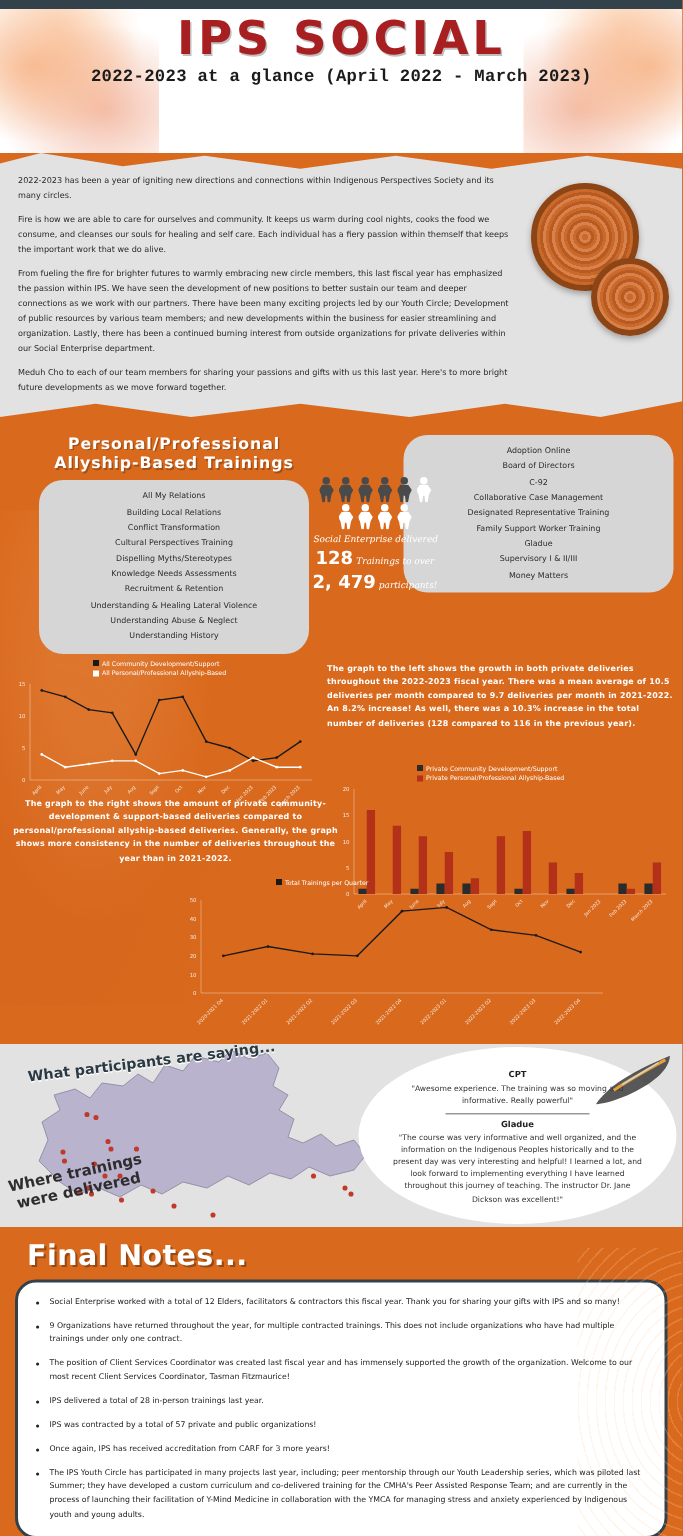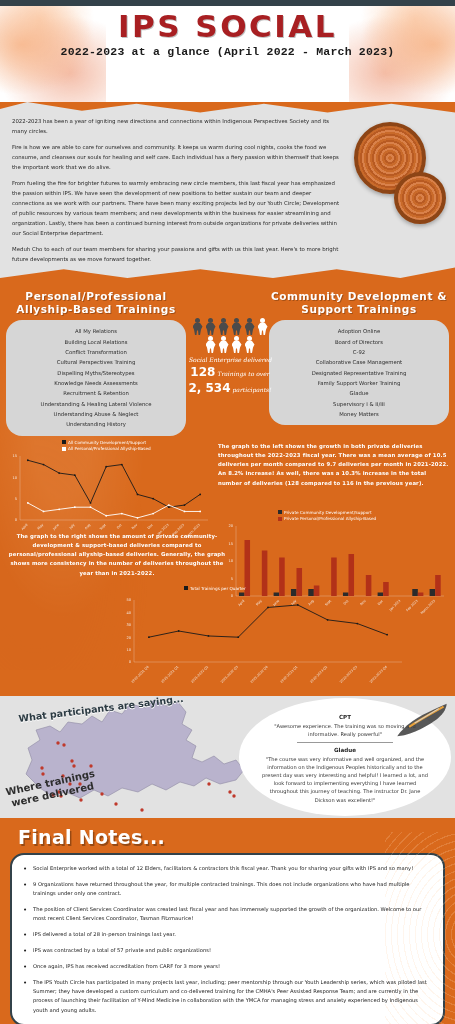--- a/index.html
+++ b/index.html
@@ -67,21 +67,21 @@
   .body-orange { position:relative; background:#d9691c; padding:6px 0 0 0; }
   .body-orange .swirl {
     position:absolute; left:-10px; top:60px; width:180px; height:330px; opacity:.25;
     background:
       radial-gradient(ellipse at 40% 30%, rgba(255,200,150,.55) 0 18%, rgba(255,200,150,0) 55%),
       radial-gradient(ellipse at 25% 70%, rgba(200,90,30,.5) 0 22%, rgba(200,90,30,0) 60%);
     pointer-events:none;
   }
 
   
-  .cards { display:flex; justify-content:space-between; padding:4px 6px 0 6px; position:relative; z-index:2; }
+  .cards { display:flex; justify-content:space-between; padding:4px 6px 0 6px; position:relative; z-index:2;margin-left:20px; }
   .card { width:180px; }
   .card-title {
     font-family:"DejaVu Sans", sans-serif; font-weight:bold; font-size:10.5px;
     color:#ffffff; text-align:center; letter-spacing:.6px; line-height:1.25;
     text-shadow:1px 1px 0 rgba(0,0,0,.25); margin-bottom:4px;
   }
   .card-box {
     background:#d6d6d6; border-radius:16px; padding:6px 4px; min-height:96px;
   }
   .card-box li {
@@ -207,21 +207,20 @@
             <li>Knowledge Needs Assessments</li>
             <li>Recruitment &amp; Retention</li>
             <li>Understanding &amp; Healing Lateral Violence</li>
             <li>Understanding Abuse &amp; Neglect</li>
             <li>Understanding History</li>
           </ul>
         </div>
       </div>
 
       <div class="card">
-        <div class="card-title">Community Development &amp; Support Trainings</div>
         <div class="card-box">
           <ul>
             <li>Adoption Online</li>
             <li>Board of Directors</li>
             <li>C-92</li>
             <li>Collaborative Case Management</li>
             <li>Designated Representative Training</li>
             <li>Family Support Worker Training</li>
             <li>Gladue</li>
             <li>Supervisory I &amp; II/III</li>
@@ -272,21 +271,21 @@
               <span class="head"></span>
               <span class="body"></span>
             </div>
         </div>
         <div class="stat-line1">Social Enterprise delivered</div>
         <div class="stat-row">
           <span class="stat-num">128</span>
           <span class="stat-txt">Trainings to over</span>
         </div>
         <div class="stat-row">
-          <span class="stat-num">2, 534</span>
+          <span class="stat-num">2, 479</span>
           <span class="stat-txt">participants!</span>
         </div>
       </div>
     </div>
 
     <div class="charts">
 
       <div class="chart-box" style="position:absolute; left:4px; top:4px; width:210px; height:100px;">
         <div class="legend" style="position:absolute; left:58px; top:0;">
           <div><span class="sw" style="background:#1a1a1a;"></span><span>All Community Development/Support</span></div>

